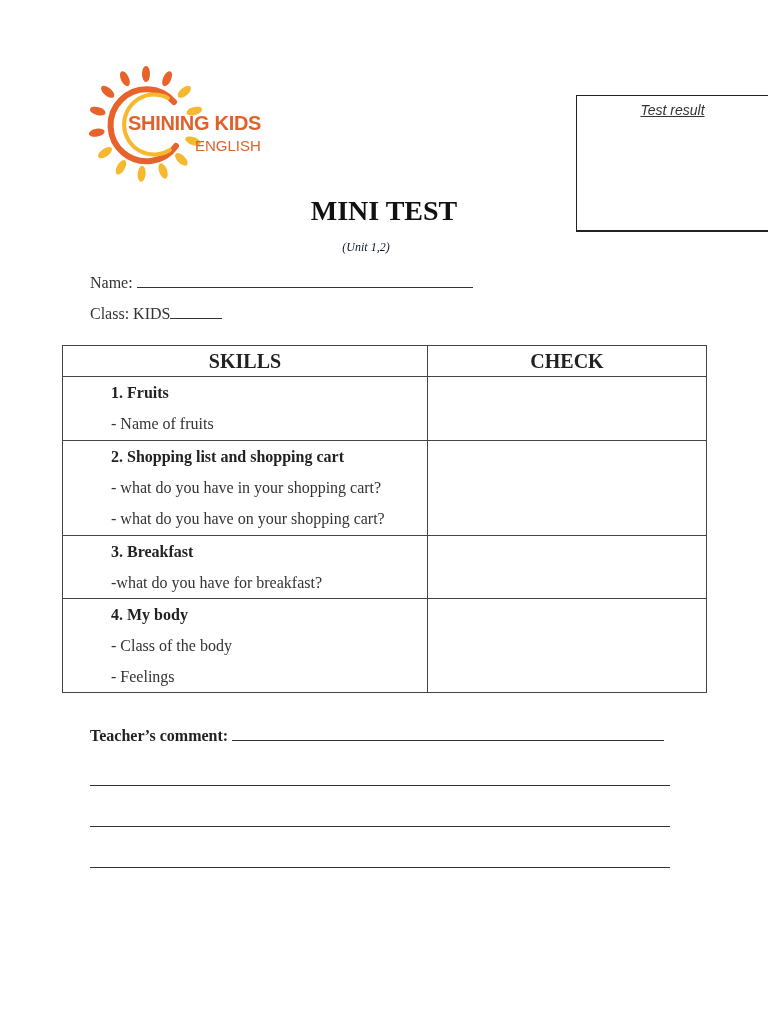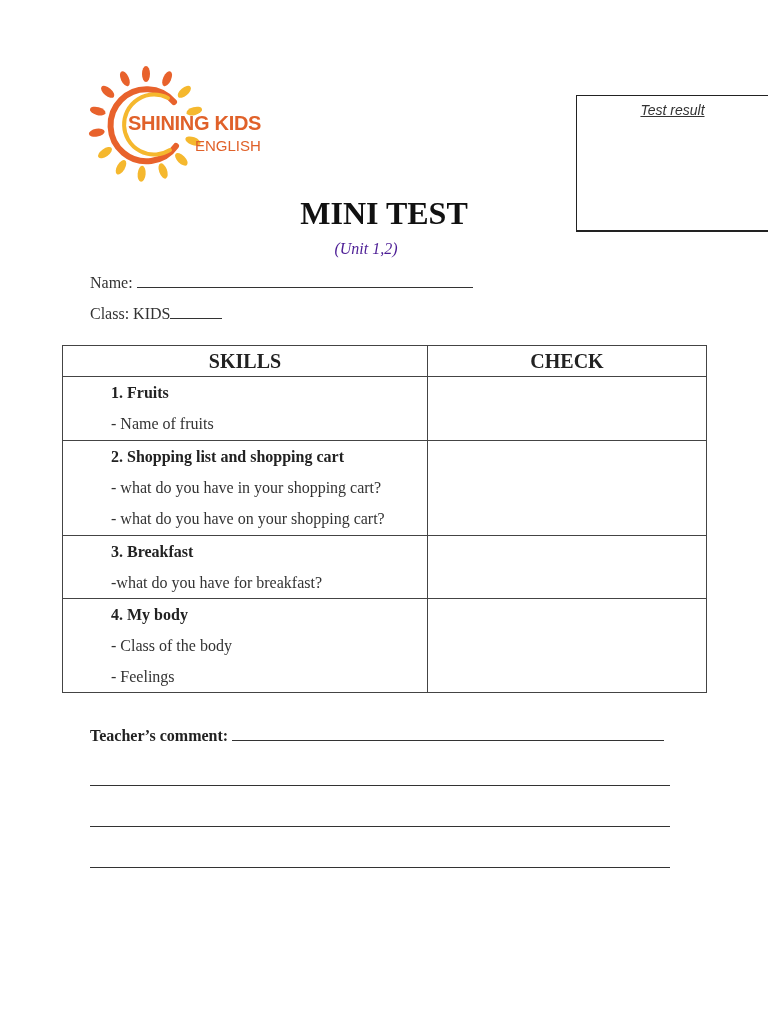--- a/index.html
+++ b/index.html
@@ -8,22 +8,22 @@
   .abs { position:absolute; }
   .logo { left:88px; top:66px; width:185px; height:118px; }
   .logo-text1 { left:128px; top:112px; font-family:"Liberation Sans","DejaVu Sans",sans-serif;
                 font-weight:bold; font-size:20px; color:#e0612a; letter-spacing:-0.3px; white-space:nowrap; }
   .logo-text2 { left:195px; top:137px; font-family:"Liberation Sans","DejaVu Sans",sans-serif;
                 font-size:15px; color:#e0612a; white-space:nowrap; }
   .result-box { left:576px; top:95px; width:159px; height:134px; border:1.5px solid #222; border-right-width:2px; border-bottom-width:2px;padding-left:32px; }
   .result-title { position:absolute; top:6px; left:0; width:100%; text-align:center;
                   font-family:"Liberation Sans","DejaVu Sans",sans-serif; font-style:italic;
                   font-size:14px; text-decoration:underline; color:#333; }
-  .title { left:0; width:768px; top:195px; text-align:center; font-size:32px; font-weight:bold; color:#111; }
-  .subtitle { left:0; width:732px; top:240px; text-align:center; font-size:16px; font-style:italic; color:#4c1d95; }
+  .title { left:0; width:768px; top:195px; text-align:center; font-size:28px; font-weight:bold; color:#111; }
+  .subtitle { left:0; width:732px; top:240px; text-align:center; font-size:12px; font-style:italic; color:#0f172a; }
   .field { left:90px; font-size:16px; color:#333; white-space:nowrap; }
   .line { display:inline-block; border-bottom:1px solid #333; vertical-align:baseline; height:1px; }
   table.skills { position:absolute; left:62px; top:345px; width:645px; border-collapse:collapse; font-size:16px; color:#333; }
   table.skills td, table.skills th { border:1px solid #444; vertical-align:top; padding:0 5px; }
   table.skills th { height:30px; font-weight:bold; text-align:center; vertical-align:middle; font-size:20px; color:#222; }
   table.skills td.left { width:311px;padding-left:48px; }
   .sk-head { font-weight:bold; color:#222; line-height:31px; }
   .sk-item { line-height:31px; }
   .comment { left:90px; top:727px; font-size:16px; font-weight:bold; color:#222; white-space:nowrap; }
   .rule { left:90px; width:580px; height:0; border-bottom:1px solid #333; }

